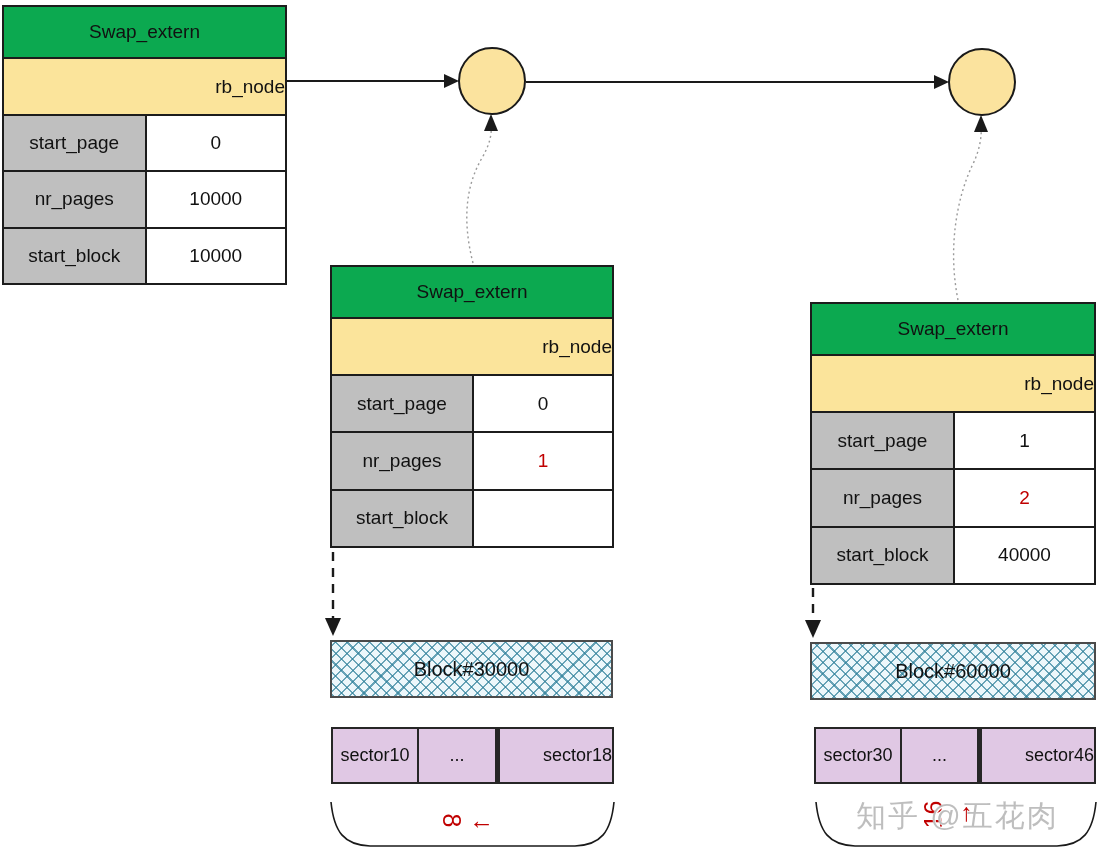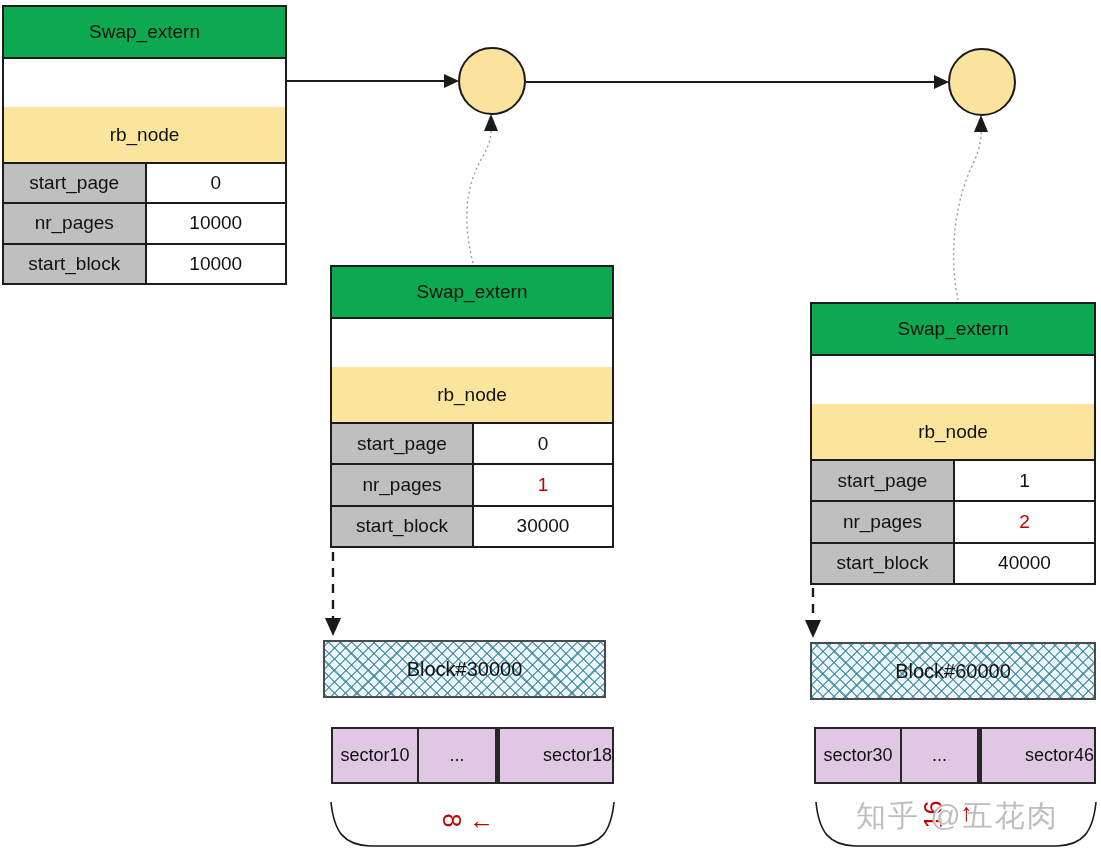--- a/index.html
+++ b/index.html
@@ -4,21 +4,21 @@
 <style>
   html,body{margin:0;padding:0;background:#fff;}
   #stage{
     position:relative;width:1101px;height:854px;background:#ffffff;overflow:hidden;
     font-family:"Liberation Sans","DejaVu Sans",sans-serif;color:#111;
   }
   svg{position:absolute;left:0;top:0;}
   
   .tbl{position:absolute;display:flex;flex-direction:column;border:2px solid #1c1c1c;background:#fff;font-size:19px;}
   .tbl .hdr{height:50px;flex:0 0 auto;background:#0CA950;display:flex;align-items:center;justify-content:center;border-bottom:2px solid #1c1c1c;}
-  .tbl .node{height:55px;flex:0 0 auto;background:#FBE49B;display:flex;align-items:center;justify-content:center;border-bottom:2px solid #1c1c1c;margin-top:48px;}
+  .tbl .node{height:55px;flex:0 0 auto;background:#FBE49B;display:flex;align-items:center;justify-content:flex-end;border-bottom:2px solid #1c1c1c;}
   .tbl .row{flex:1;display:flex;border-bottom:2px solid #1c1c1c;text-align:right;}
   .tbl .row:last-child{border-bottom:none;}
   .tbl .lab{width:50%;background:#BFBFBF;border-right:2px solid #1c1c1c;display:flex;align-items:center;justify-content:center;}
   .tbl .val{flex:1;background:#fff;display:flex;align-items:center;justify-content:center;}
   .tbl .val.red{color:#C00000;}
   
   .block{
     position:absolute;border:2px solid #4b4b4b;display:flex;align-items:center;justify-content:center;
     font-size:20px;
     background:
@@ -105,21 +105,20 @@
     <div class="row">
       <div class="lab">start_page</div>
       <div class="val">0</div>
     </div>
     <div class="row">
       <div class="lab">nr_pages</div>
       <div class="val red">1</div>
     </div>
     <div class="row">
       <div class="lab">start_block</div>
-      <div class="val">30000</div>
     </div>
   </div>
 
   <div class="tbl" style="left:810px;top:302px;width:282px;height:279px;">
     <div class="hdr">
         <span>Swap_extern</span>
       </div>
     <div class="node">
         <span>rb_node</span>
       </div>
@@ -130,21 +129,21 @@
     <div class="row">
       <div class="lab">nr_pages</div>
       <div class="val red">2</div>
     </div>
     <div class="row">
       <div class="lab">start_block</div>
       <div class="val">40000</div>
     </div>
   </div>
 
-  <div class="block" style="left:323px;top:640px;width:279px;height:54px;">
+  <div class="block" style="left:330px;top:640px;width:279px;height:54px;">
     <span>Block#30000</span>
   </div>
   <div class="block" style="left:810px;top:642px;width:282px;height:54px;">
     <span>Block#60000</span>
   </div>
 
   <div class="secrow" style="left:331px;top:727px;width:279px;height:53px;">
     <div class="cell" style="width:94px;">sector10</div>
     <div class="cell thick" style="width:85px;">...</div>
     <div class="cell" style="flex:1;">sector18</div>

